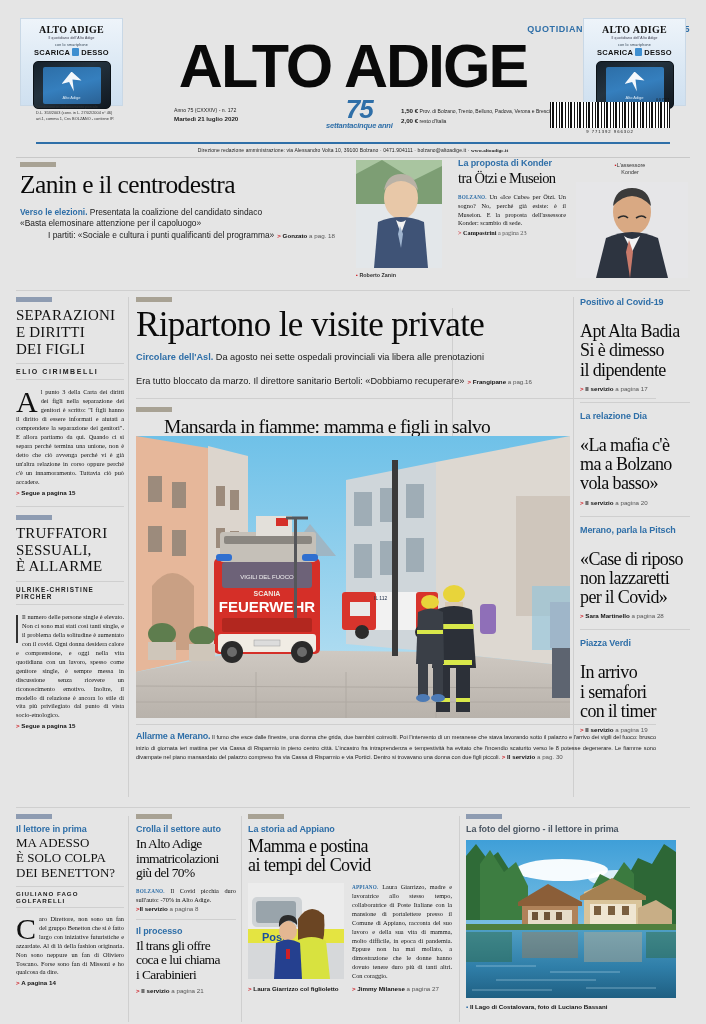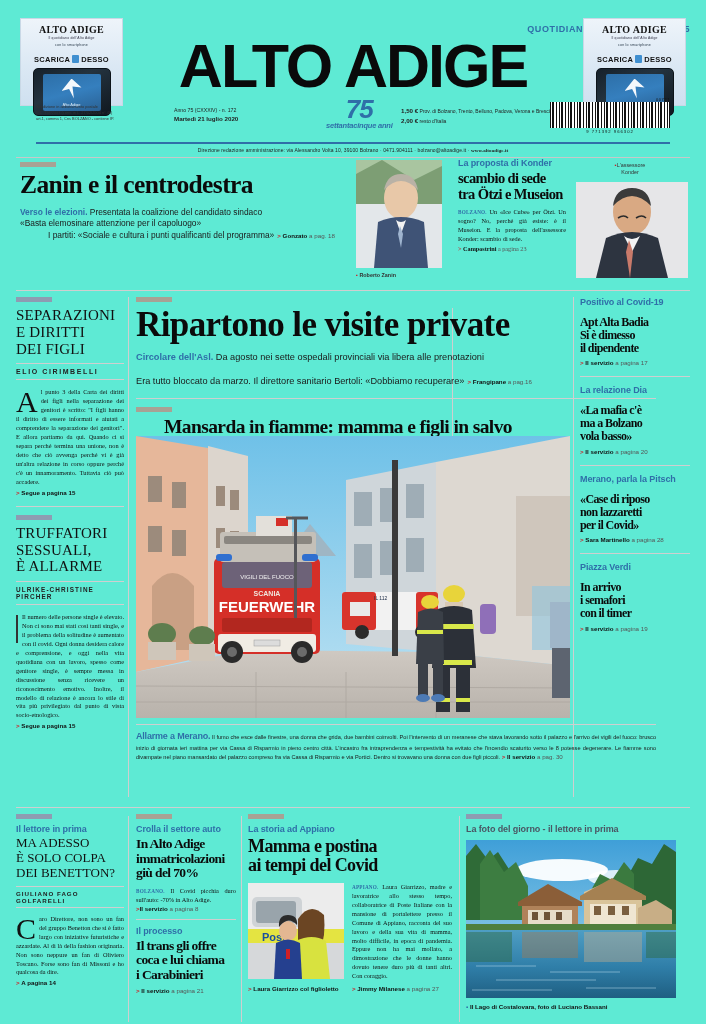--- a/index.html
+++ b/index.html
@@ -2,36 +2,36 @@
 <html><head>
 <meta charset="utf-8">
 <style>
   * { box-sizing: border-box; margin: 0; padding: 0; }
   html, body {
     width: 706px; height: 1024px;
     background: #ffffff;
     font-family: "Liberation Sans", sans-serif;
     overflow: hidden;
   }
-  .page { position: relative; width: 706px; height: 1024px; background: #5eead4; }
+  .page { position: relative; width: 706px; height: 1024px; background: #e5e5e5; }
 
   
   .masthead { position: relative; height: 150px; padding: 0 16px; }
   .promo-box {
     position: absolute; top: 18px; width: 103px; height: 88px;
     background: linear-gradient(180deg,#eef4fa 0%,#dbe8f4 55%,#cfe0f0 100%);
     border: 1px solid #c9d8e6;
   }
   .promo-box.left { left: 20px; }
   .promo-box.right { right: 20px; }
   .promo-logo { text-align: center; font-weight: 700; font-size: 10px; letter-spacing: .3px;
     color: #111; margin-top: 5px; font-family: "Liberation Serif", serif; }
   .promo-sub { text-align:center; font-size:3.4px; color:#334; letter-spacing:.2px; margin-top:1px;}
   .promo-con { text-align: center; font-size: 3.6px; color: #2a3a4a; margin-top: 3px; letter-spacing:.2px;}
-  .promo-scarica { text-align: center; font-size: 7.5px; font-weight: 700; color: #111; margin-top: 8px; letter-spacing:.3px;}
+  .promo-scarica { text-align: center; font-size: 7.5px; font-weight: 700; color: #111; margin-top: 1px; letter-spacing:.3px;}
   .promo-scarica .badge { display:inline-block; width:7px;height:8px;background:#3f8fd0;vertical-align:-1px;margin:0 2px;border-radius:1px;}
   .phone {
     margin: 4px auto 0; width: 78px; height: 48px;
     background: linear-gradient(150deg,#16212b 0%,#24333f 40%,#101820 100%);
     border-radius: 5px; position: relative; border:1px solid #0c1319;
   }
   .phone-screen { position:absolute; left:9px; top:5px; right:9px; bottom:4px;
     background: linear-gradient(165deg,#2d6fa8 0%,#357fbe 50%,#2a6194 100%); border-radius:2px;
     display:flex; flex-direction:column; align-items:center; justify-content:center; }
   .phone-kite { width:20px;height:20px;background:#ffffff;
@@ -63,21 +63,21 @@
   .direzione { text-align: center; font-size: 5px; color: #222; padding-top: 3px; letter-spacing:.1px;}
   .direzione b { font-family:"Liberation Serif",serif; }
   .grey-rule { height: 1px; background: #c8c8c8; margin: 4px 0 0; }
 
   
   .kicker-bar { width: 36px; height: 5px; background: #a8a294; margin-bottom: 5px; }
   .kicker-bar.blue { background: #8e9cb2; }
   .kicker { color: #2f6fa8; font-weight: 700; font-size: 9px; letter-spacing: -.1px; }
   .kicker.grey { color: #4a5663; }
   .serif { font-family: "Liberation Serif", serif; }
-  .hl { font-family: "Liberation Serif", serif; font-weight: 700; color: #0b0b0b; letter-spacing: -.6px; line-height: 1.02; }
+  .hl { font-family: "Liberation Serif", serif; font-weight: 400; color: #0b0b0b; letter-spacing: -.6px; line-height: 1.02; }
   .deck { font-size: 8.4px; line-height: 1.35; color: #1a1a1a; }
   .deck b.blue { color: #2f6fa8; }
   .ref { font-size: 6.2px; color: #555; }
   .ref .arrow { color: #cf2026; font-weight: 700; }
   .ref b { color: #111; }
   .body-serif { font-family: "Liberation Serif", serif; font-size: 6.3px; line-height: 1.42;
     text-align: justify; color: #111; }
   .loc { font-size: 5.2px; font-weight: 700; color: #2f6fa8; letter-spacing: .2px; }
   .vrule { position: absolute; width: 1px; background: #cfcfcf; }
   .hrule { height: 1px; background: #cfcfcf; }
@@ -104,21 +104,21 @@
   .col-left { position: absolute; left: 16px; top: 0; width: 108px; }
   .col-center { position: absolute; left: 136px; top: 0; width: 520px; }
   .col-right { position: absolute; left: 580px; top: 0; width: 110px; }
 
   .lead-hl { font-size: 35px; }
   .dropcap { float: left; font-family: "Liberation Serif", serif; font-size: 30px;
     line-height: .82; padding: 2px 3px 0 0; font-weight: 400; color:#111; }
   .quotebar { float: left; width: 2px; height: 28px; background: #333; margin: 2px 4px 0 0; }
 
   .sidebar-item { margin-bottom: 10px; }
-  .sidebar-item .hl { font-size: 12px; line-height: 1.07; margin-top: 9px; }
+  .sidebar-item .hl { font-size: 18px; line-height: 1.07; margin-top: 15px; }
 
   .author { font-size: 7px; font-weight: 700; letter-spacing: 1.6px; color: #222; }
 
   
   .bottom { position: relative; }
   .b1 { position: absolute; left: 16px; width: 108px; }
   .b2 { position: absolute; left: 136px; width: 100px; }
   .b3 { position: absolute; left: 248px; width: 204px; }
   .b4 { position: absolute; left: 466px; width: 224px; }
   .b2 .hl { font-size: 13.5px; line-height: 1.08; }
@@ -226,21 +226,20 @@
     </div>
     <div class="zanin-cap">
       <span class="dot">▪</span> <b>Roberto Zanin</b>
     </div>
 
     <div class="vrule" style="left:452px;top:158px;height:130px;"></div>
 
     <div class="konder">
       <div class="kicker">La proposta di Konder</div>
       <div class="hl">
-        <div>scambio di sede</div>
         <div>tra Ötzi e Museion</div>
       </div>
       <div class="konder-body body-serif">
         <span class="loc">BOLZANO.</span><span> Un «Ice Cube» per Ötzi. Un sogno? No, perché già esiste: è il Museion. E la proposta dell'assessore Konder: scambio di sede.</span>
         <div class="ref" style="margin-top:1px;"><span class="arrow">&gt;</span> <b>Campostrini</b> <span>a pagina 23</span></div>
       </div>
       <div class="konder-photo photo">
         <svg width="112" height="96" viewBox="0 0 112 96">
           <rect width="112" height="96" fill="#e6e6e8"></rect>
           <ellipse cx="56" cy="30" rx="19" ry="23" fill="#d9a983"></ellipse>

